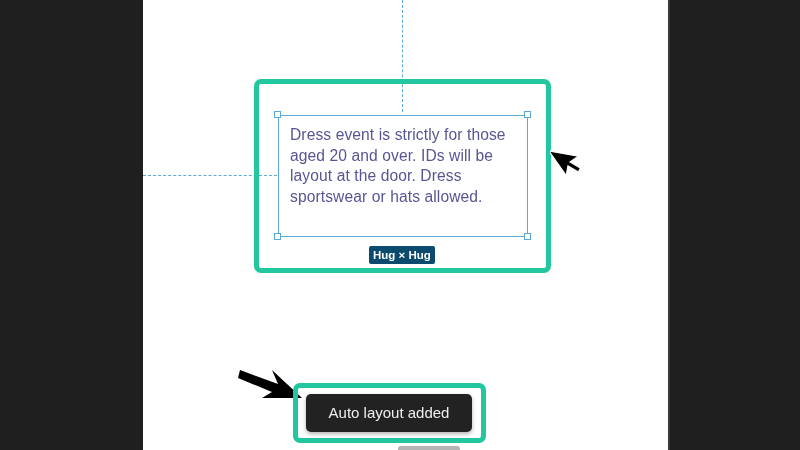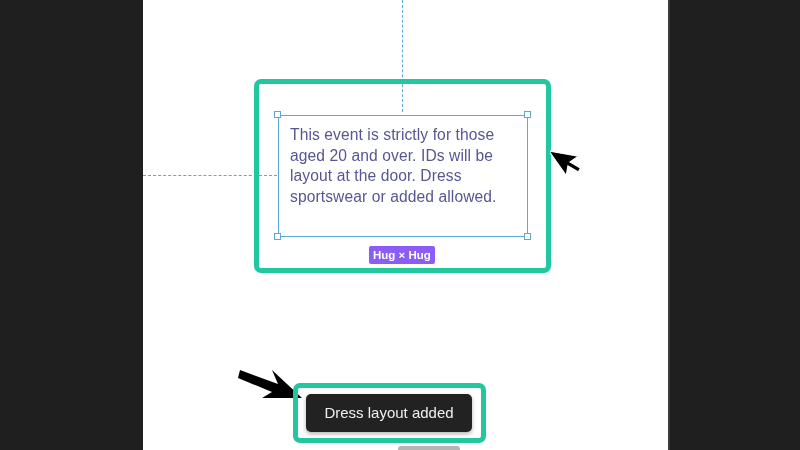--- a/index.html
+++ b/index.html
@@ -9,21 +9,21 @@
   .guide-v { position:absolute; left:402px; top:0; width:0; height:112px; border-left:1px dashed #5aa9d6; }
   .guide-h { position:absolute; left:143px; top:175px; width:134px; height:0; border-top:1px dashed #5aa9d6; }
   .highlight { position:absolute; border:5px solid #22c7a0; border-radius:7px; box-sizing:border-box; }
   .hl-top { left:254px; top:79px; width:297px; height:194px; }
   .hl-bottom { left:293px; top:383px; width:193px; height:60px; }
   .frame { position:absolute; left:278px; top:115px; width:250px; height:122px; border:1px solid #5aa9d6; box-sizing:border-box; }
   .handle { position:absolute; width:7px; height:7px; background:#fff; border:1px solid #5aa9d6; box-sizing:border-box; }
   .h-tl { left:274px; top:111px; } .h-tr { left:524px; top:111px; }
   .h-bl { left:274px; top:233px; } .h-br { left:524px; top:233px; }
   .body-text { position:absolute; left:290px; top:125px; width:236px; font-size:15.6px; line-height:20.5px; color:#575594; letter-spacing:0.1px; }
-  .badge { position:absolute; left:369px; top:246px; height:18px; padding:0 4px; background:#8b5cf6; color:#fff; font-size:11.5px; font-weight:bold; line-height:18px; border-radius:2px; }
+  .badge { position:absolute; left:369px; top:246px; height:18px; padding:0 4px; background:#0c4a6e; color:#fff; font-size:11.5px; font-weight:bold; line-height:18px; border-radius:2px; }
   .toast { position:absolute; left:306px; top:394px; width:166px; height:38px; background:#222222; color:#f0f0f0; font-size:15px; line-height:38px; text-align:center; border-radius:5px; box-shadow:0 2px 4px rgba(0,0,0,0.3); }
   .scrollbar { position:absolute; left:398px; top:446px; width:62px; height:6px; background:#b5b5b5; border-radius:3px; }
   .cursor { position:absolute; left:550px; top:140px; width:30px; height:40px; }
   .arrow { position:absolute; left:238px; top:362px; width:66px; height:40px; }
 </style>
 </head>
 <body>
 
 <div class="canvas"></div>
 <div class="right-edge"></div>
@@ -33,31 +33,31 @@
 
 <div class="highlight hl-top"></div>
 
 <div class="frame"></div>
 <div class="handle h-tl"></div>
 <div class="handle h-tr"></div>
 <div class="handle h-bl"></div>
 <div class="handle h-br"></div>
 
 <div class="body-text">
-  <div>This event is strictly for those</div>
+  <div>Dress event is strictly for those</div>
   <div>aged 20 and over. IDs will be</div>
   <div>layout at the door. Dress</div>
-  <div>sportswear or added allowed.</div>
+  <div>sportswear or hats allowed.</div>
 </div>
 
 <div class="badge">Hug × Hug</div>
 
 <svg class="cursor" viewBox="0 0 30 40">
   <path d="M3 2 L3 32 L10 25 L15 36 L19 34 L14 23 L24 23 Z" fill="#000" stroke="#fff" stroke-width="1.2" transform="rotate(-35 10 18) translate(2 4)"></path>
 </svg>
 
 <svg class="arrow" viewBox="0 0 66 40">
   <path d="M2 8 L40 22 L34 8 L64 36 L24 36 L34 30 L0 16 Z" fill="#000"></path>
 </svg>
 
 <div class="highlight hl-bottom"></div>
-<div class="toast">Dress layout added</div>
+<div class="toast">Auto layout added</div>
 <div class="scrollbar"></div>
 
 </body></html>

